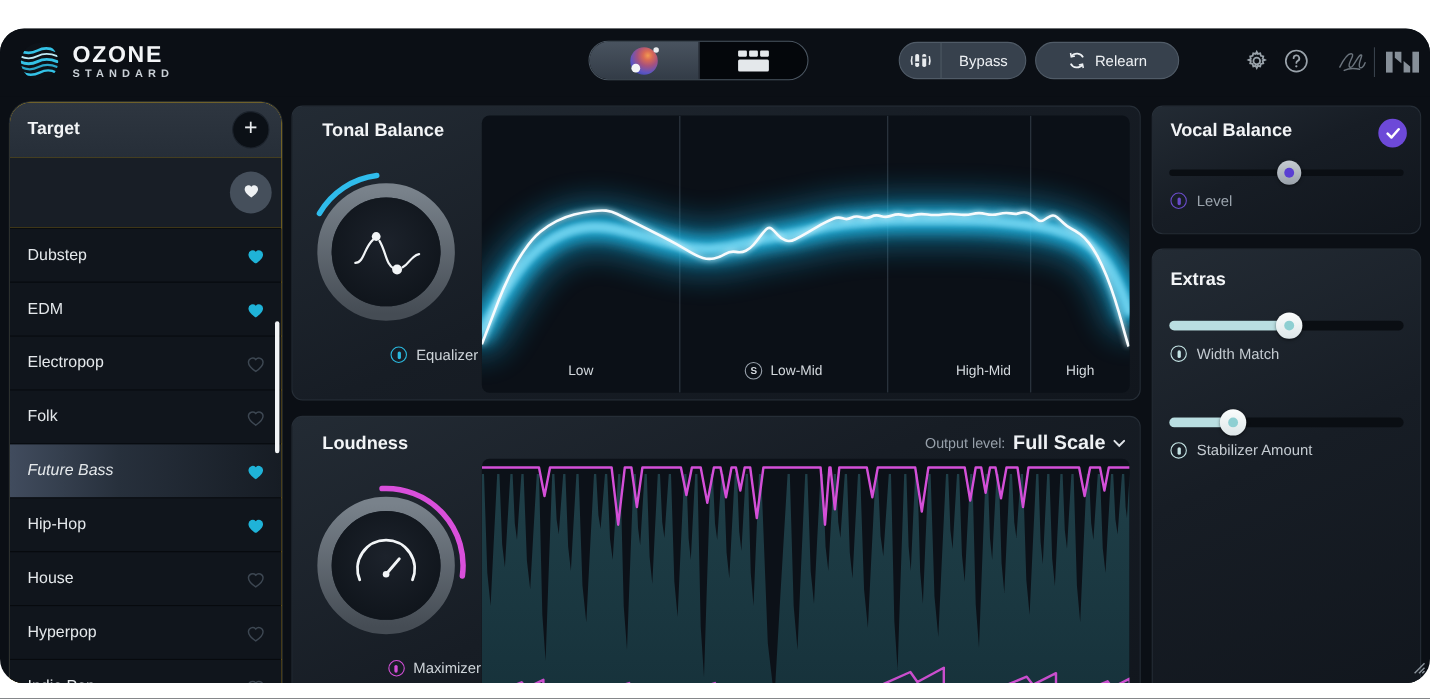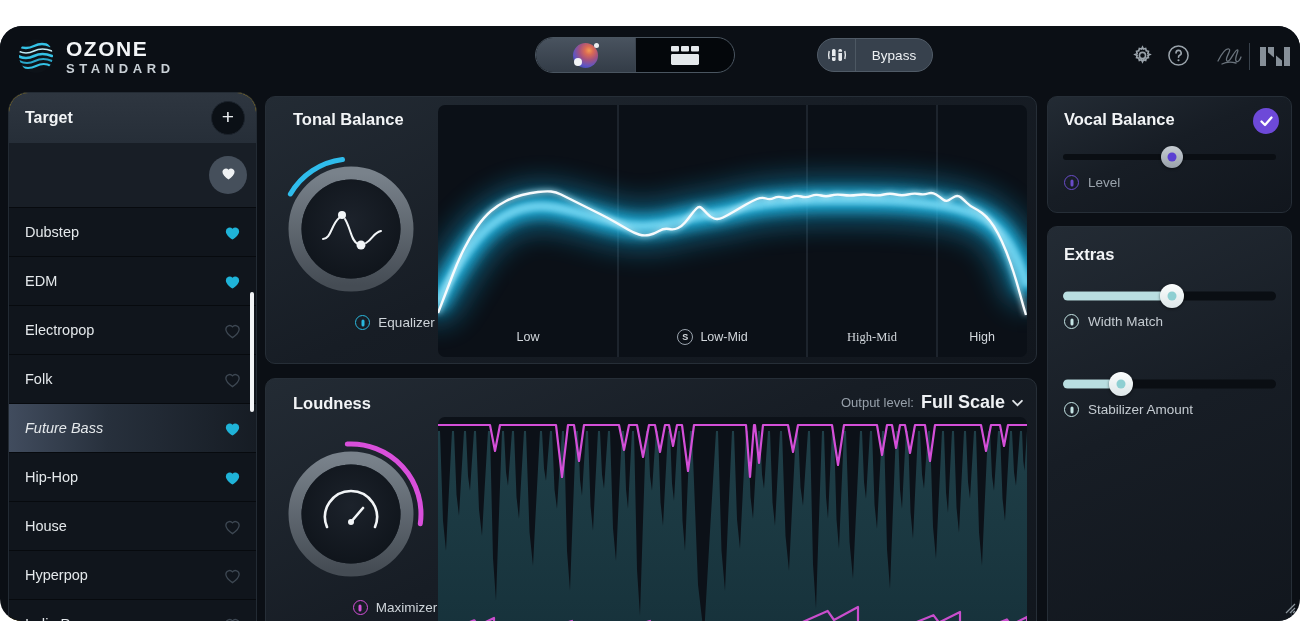--- a/index.html
+++ b/index.html
@@ -4,21 +4,21 @@
 <style>
   html,body{margin:0;padding:0;background:#ffffff;}
   body{font-family:"Liberation Sans", sans-serif; -webkit-font-smoothing:antialiased;}
   .window{position:relative;width:1300px;height:595px;background:#0b0f15;border-radius:22px;overflow:hidden;margin-top:26px;}
 
   
   .topbar{position:absolute;left:0;top:0;width:1300px;height:62px;background:#0b0f15;}
   .logo-group{position:absolute;left:16px;top:10px;display:flex;align-items:center;gap:10px;}
   .brand{display:flex;flex-direction:column;line-height:1;}
   .brand-name{font-size:21px;font-weight:800;letter-spacing:1.5px;color:#f3f5f7;}
-  .brand-tier{font-size:13px;font-weight:700;letter-spacing:4.6px;color:#c9d0d6;margin-top:3px;}
+  .brand-tier{font-size:10px;font-weight:700;letter-spacing:4.6px;color:#c9d0d6;margin-top:3px;}
 
   .view-toggle{position:absolute;left:535px;top:11px;width:200px;height:36px;border-radius:18px;
     background:#04070b;border:1px solid #4a5560;display:flex;overflow:hidden;box-sizing:border-box;}
   .vt-seg{flex:1;display:flex;align-items:center;justify-content:center;}
   .vt-seg.active{background:linear-gradient(#49535f,#333c47);}
   .vt-divider{width:1px;background:#3a434e;}
   .sphere{width:25px;height:25px;border-radius:50%;position:relative;
     background:radial-gradient(circle at 64% 30%, #f29a52 0%, #d96a55 18%, #a6527e 40%, #5f55c2 66%, #3346ad 88%);}
   .sphere .dot-a{position:absolute;left:1px;top:15px;width:8px;height:8px;border-radius:50%;background:#f2f4f6;}
   .sphere .dot-b{position:absolute;right:-1px;top:0px;width:5px;height:5px;border-radius:50%;background:#eceef0;}
@@ -172,20 +172,29 @@
           <rect x="6" y="5" width="3.6" height="12" rx="1.6" fill="#e8ebee" stroke="none"></rect>
           <rect x="12.4" y="5" width="3.6" height="12" rx="1.6" fill="#e8ebee" stroke="none"></rect>
           <line x1="6" y1="12.6" x2="9.6" y2="12.6" stroke="#37414d" stroke-width="1.4"></line>
           <line x1="12.4" y1="8.4" x2="16" y2="8.4" stroke="#37414d" stroke-width="1.4"></line>
         </svg>
       </div>
       <div class="seg-divider"></div>
       <button class="pill-label" style="background:none;border:none;flex:1;">Bypass</button>
     </div>
 
+    <div class="pill relearn-pill">
+      <svg width="18" height="18" viewBox="0 0 18 18" fill="none" stroke="#eef1f4" stroke-width="1.6">
+        <path d="M14.6 6.2 A6.2 6.2 0 0 0 4 5.2"></path>
+        <path d="M3.4 11.8 A6.2 6.2 0 0 0 14 12.8"></path>
+        <path d="M3.2 2.2 L3.9 5.6 L7.2 4.8" stroke-width="1.4"></path>
+        <path d="M14.8 15.8 L14.1 12.4 L10.8 13.2" stroke-width="1.4"></path>
+      </svg>
+      <span class="pill-label" style="padding:0;">Relearn</span>
+    </div>
 
     <div class="tb-icon" style="left:1130px;">
       <svg width="23" height="23" viewBox="0 0 24 24" fill="none" stroke="#9aa3ab" stroke-width="1.7">
         <circle cx="12" cy="12" r="3.2"></circle>
         <path d="M12 2.4 L13.3 4.9 L16 4.1 L16.6 6.9 L19.4 7 L18.9 9.8 L21.4 11 L19.9 13.4 L21.6 15.6 L19.2 17 L19.8 19.8 L17 19.8 L16.2 22.5 L13.6 21.4 L12 23.6" transform="scale(0.001)"></path>
         <path d="M12 3.2 l1 2.1 2.3-.6 .6 2.3 2.3 .6 -.6 2.3 2.1 1 -2.1 1 .6 2.3 -2.3 .6 -.6 2.3 -2.3-.6 -1 2.1 -1-2.1 -2.3 .6 -.6-2.3 -2.3-.6 .6-2.3 -2.1-1 2.1-1 -.6-2.3 2.3-.6 .6-2.3 2.3 .6 z"></path>
       </svg>
     </div>
     <div class="tb-icon" style="left:1166px;">
       <svg width="23" height="23" viewBox="0 0 24 24" fill="none" stroke="#9aa3ab">
@@ -361,21 +370,21 @@
         <path id="spec-curve" fill="none" stroke="#f7fbfd" stroke-width="2.4" stroke-linejoin="round" d="M0 208 Q10 182 15 169 Q20 156 26 144 Q32 132 39 122 Q46 112 53 106 Q60 100 68 96 Q76 92 84 90 Q92 88 100 87 Q108 86 113 86.5 Q118 87 123 89.5 Q128 92 135 95.5 Q142 99 149 102.5 Q156 106 163 109.5 Q170 113 177 117 Q184 121 190 124.5 Q196 128 201 129.5 Q206 131 211 130 Q216 129 221 126 Q226 123 231 124 Q236 125 240 123 Q244 121 247 117.5 Q250 114 253 110 Q256 106 258.5 103.5 Q261 101 263.5 103 Q266 105 269 108.5 Q272 112 276 113.5 Q280 115 285 112.5 Q290 110 296 106.5 Q302 103 308 99.5 Q314 96 319 94 Q324 92 328 93.5 Q332 95 336 93 Q340 91 345 92.5 Q350 94 354 92 Q358 90 363 91.5 Q368 93 373 91 Q378 89 383 90.5 Q388 92 393 90.5 Q398 89 405 90 Q412 91 419 90 Q426 89 433 90 Q440 91 446 89.5 Q452 88 458 89.5 Q464 91 470 89.5 Q476 88 481 89 Q486 90 490 88.5 Q494 87 498 89.5 Q502 92 505 94.5 Q508 97 511 95 Q514 93 517 91.5 Q520 90 523 92.5 Q526 95 529 98 Q532 101 536 103 Q540 105 544 108 Q548 111 552 116 Q556 121 560 128.5 Q564 136 568 146 Q572 156 575.5 167 Q579 178 582 189 Q585 200 586.5 205 L588 210"></path>
       </svg>
       <div class="band-labels">
         <div class="band-cell" style="left:0;width:180px;">
           <span>Low</span>
         </div>
         <div class="band-cell" style="left:180px;width:189px;">
           <span class="s-badge">S</span>
           <span>Low-Mid</span>
         </div>
-        <div class="band-cell" style="left:369px;width:130px;font-family:Liberation Serif, serif;">
+        <div class="band-cell" style="left:391px;width:130px;">
           <span>High-Mid</span>
         </div>
         <div class="band-cell" style="left:499px;width:90px;">
           <span>High</span>
         </div>
       </div>
     </div>
   </div>
 
   <div class="panel loudness-panel">

